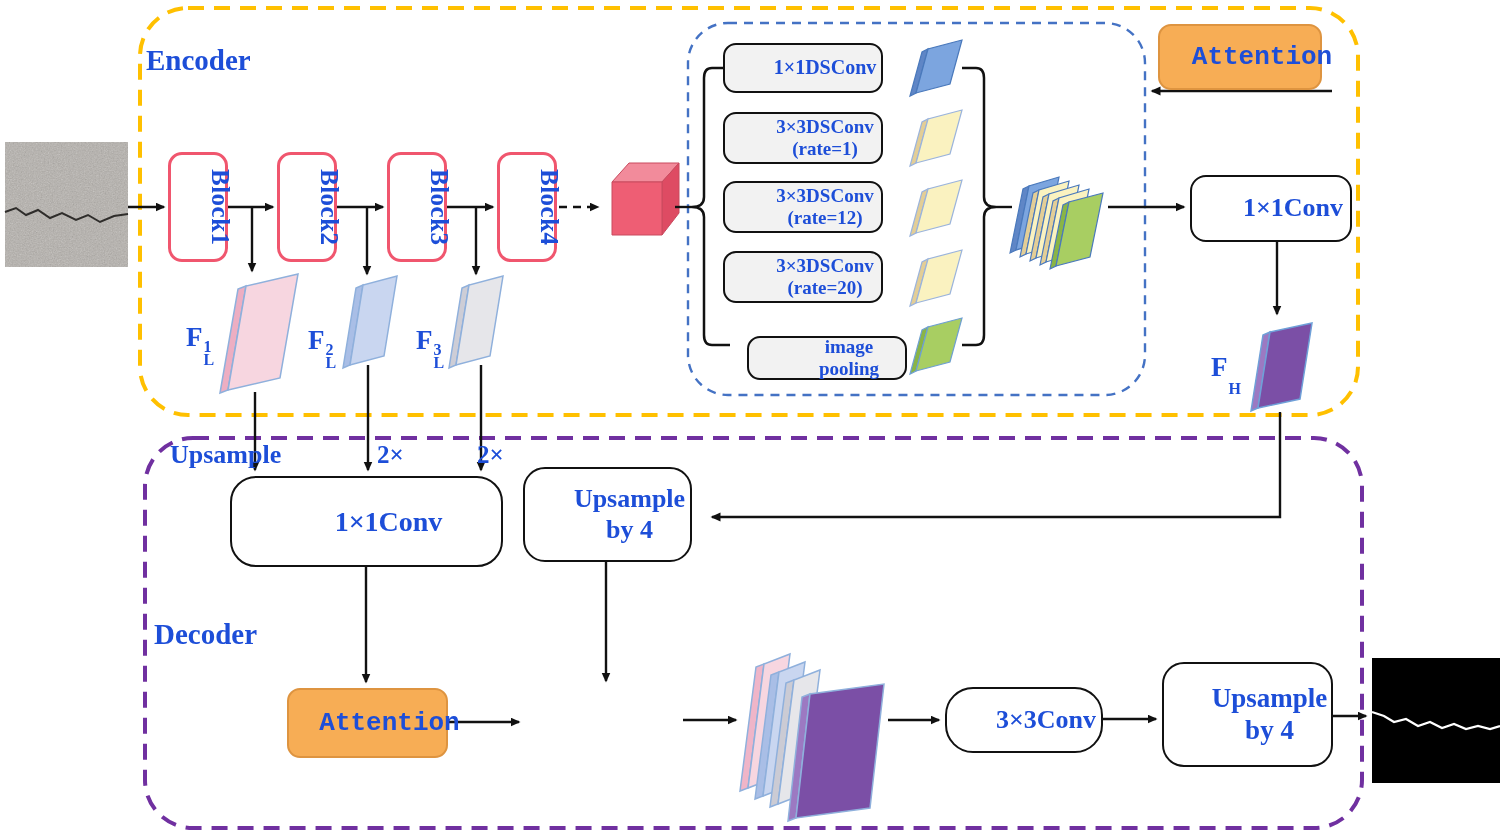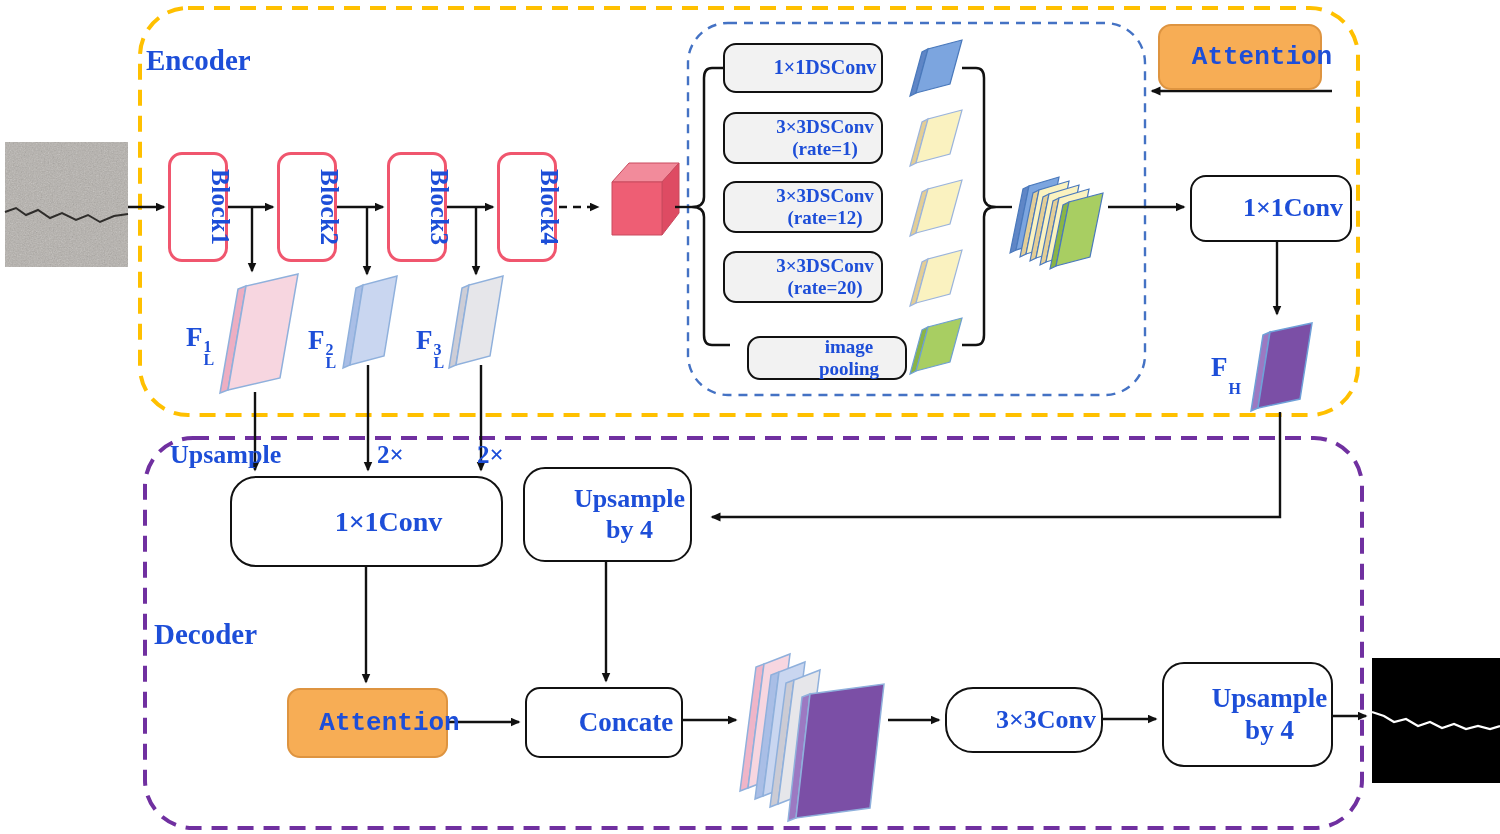--- a/index.html
+++ b/index.html
@@ -201,20 +201,19 @@
   <div class="lbl" style="left:170px;top:440px;font-size:26px;">Upsample</div>
   <div class="lbl" style="left:377px;top:441px;font-size:25px;">2×</div>
   <div class="lbl" style="left:477px;top:441px;font-size:25px;">2×</div>
 
   <div class="node" style="left:230px;top:476px;width:273px;height:91px;font-size:28px;border-radius:26px;">1×1Conv</div>
   <div class="node" style="left:523px;top:467px;width:169px;height:95px;font-size:26px;border-radius:22px;">
     <span>Upsample</span>
     <span>by 4</span>
   </div>
   <div class="node orangebox" style="left:287px;top:688px;width:161px;height:70px;font-size:26px;">Attention</div>
-  <div class="node" style="left:525px;top:687px;width:158px;height:71px;font-size:27px;border-radius:15px;">Concate</div>
   <div class="node" style="left:945px;top:687px;width:158px;height:66px;font-size:26px;border-radius:28px;">3×3Conv</div>
   <div class="node" style="left:1162px;top:662px;width:171px;height:105px;font-size:27px;border-radius:22px;">
     <span>Upsample</span>
     <span>by 4</span>
   </div>
 
 </div>
 
 </body></html>

